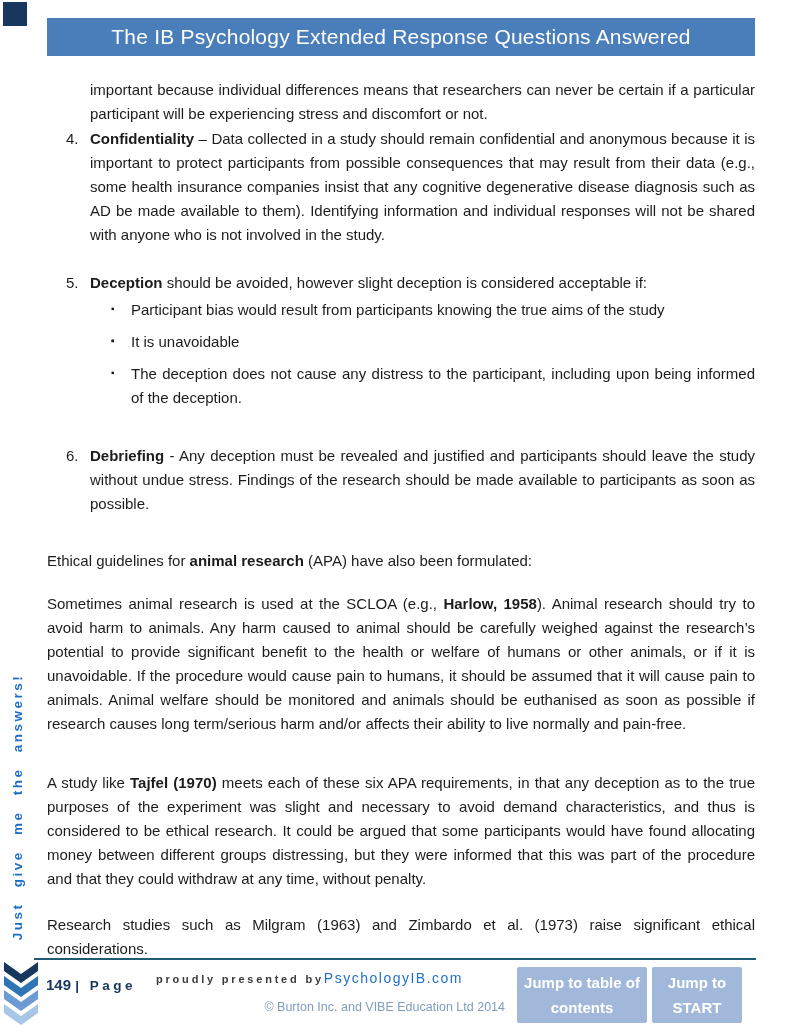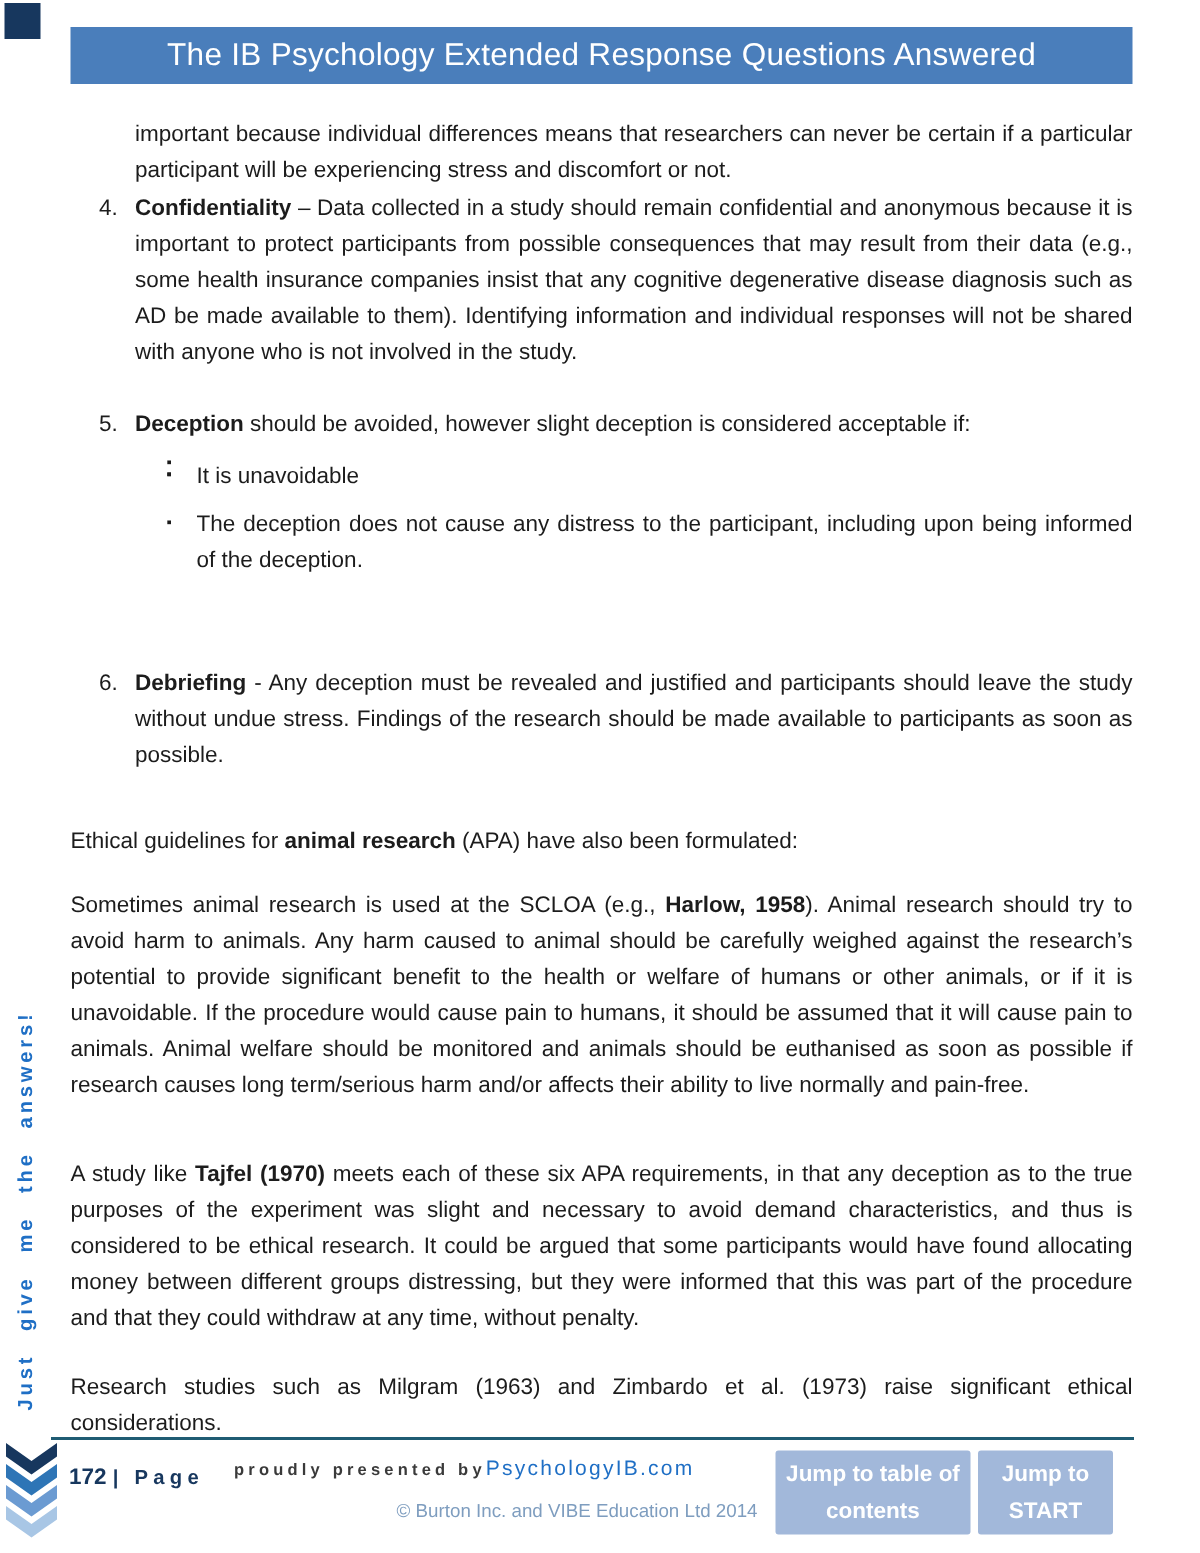--- a/index.html
+++ b/index.html
@@ -67,20 +67,21 @@
   <span class="num">4.</span><b>Confidentiality</b><span> – Data collected in a study should remain confidential and anonymous because it is important to protect participants from possible consequences that may result from their data (e.g., some health insurance companies insist that any cognitive degenerative disease diagnosis such as AD be made available to them). Identifying information and individual responses will not be shared with anyone who is not involved in the study.</span>
 </div>
 
 <div class="block justify list-item" style="top:271px;">
   <span class="num">5.</span><b>Deception</b><span> should be avoided, however slight deception is considered acceptable if:</span>
 </div>
 
 <div class="block justify bullets" style="top:298px;">
   <div class="bullet">
     <span class="bmark">▪</span>
+    <span>Participant bias would result from participants knowing the true aims of the study</span>
   </div>
   <div class="bullet">
     <span class="bmark">▪</span>
   </div>
   <div class="bullet">
     <span class="bmark">▪</span>
     <span>It is unavoidable</span>
   </div>
   <div class="bullet">
     <span class="bmark">▪</span>
@@ -109,21 +110,21 @@
 <div class="rule"></div>
 
 <svg class="logo" viewBox="0 0 34 64" xmlns="http://www.w3.org/2000/svg">
   <polygon points="0,0 17,12 34,0 34,9 17,21 0,9" fill="#17375E"></polygon>
   <polygon points="0,14 17,26 34,14 34,23 17,35 0,23" fill="#2E75B6"></polygon>
   <polygon points="0,28 17,40 34,28 34,37 17,49 0,37" fill="#6B9BD2"></polygon>
   <polygon points="0,42 17,54 34,42 34,51 17,63 0,51" fill="#A8C6E5"></polygon>
 </svg>
 
 <div class="pageinfo">
-  <span class="pnum">172</span>
+  <span class="pnum">149</span>
   <span class="plabel">| Page</span>
 </div>
 
 <div class="presented">
   <span class="presented-label">proudly presented by</span>
   <a class="site-link">PsychologyIB.com</a>
 </div>
 
 <div class="copyright">© Burton Inc. and VIBE Education Ltd 2014</div>
 

